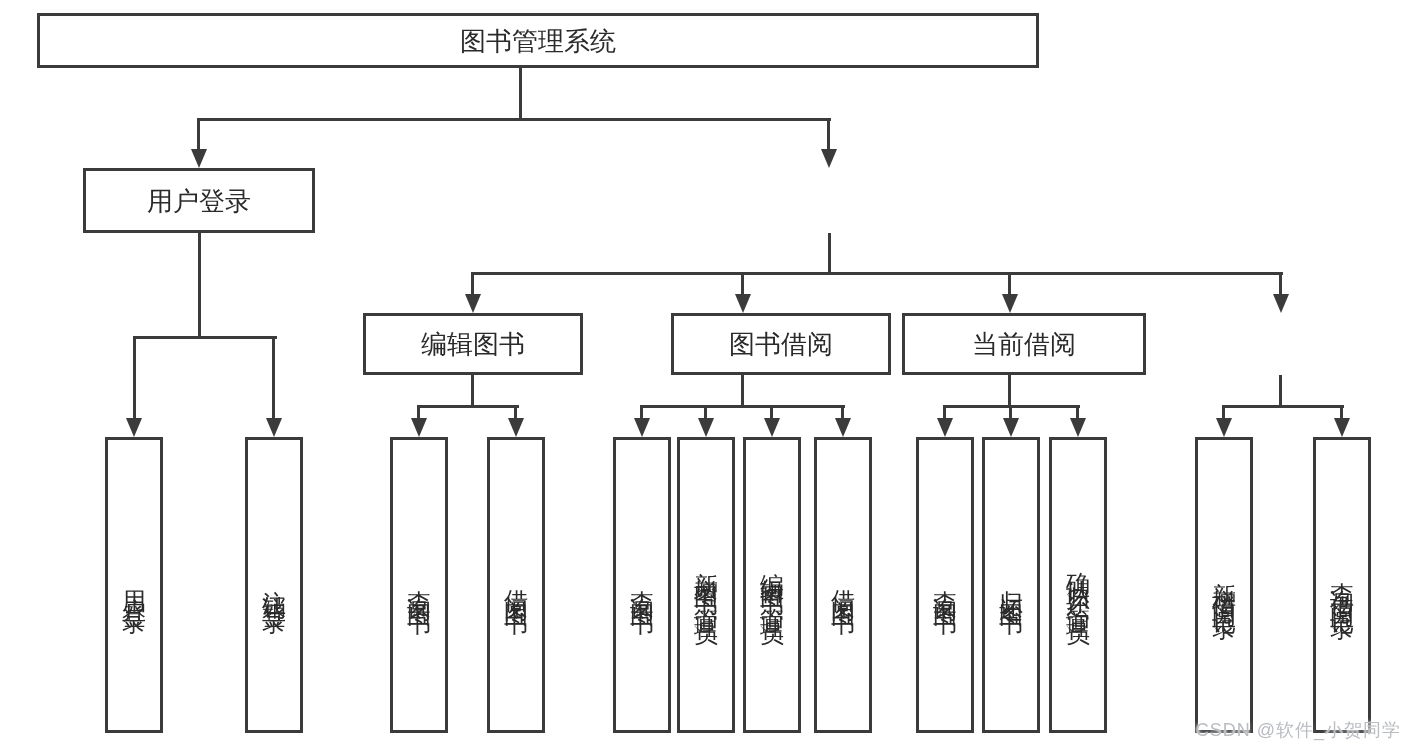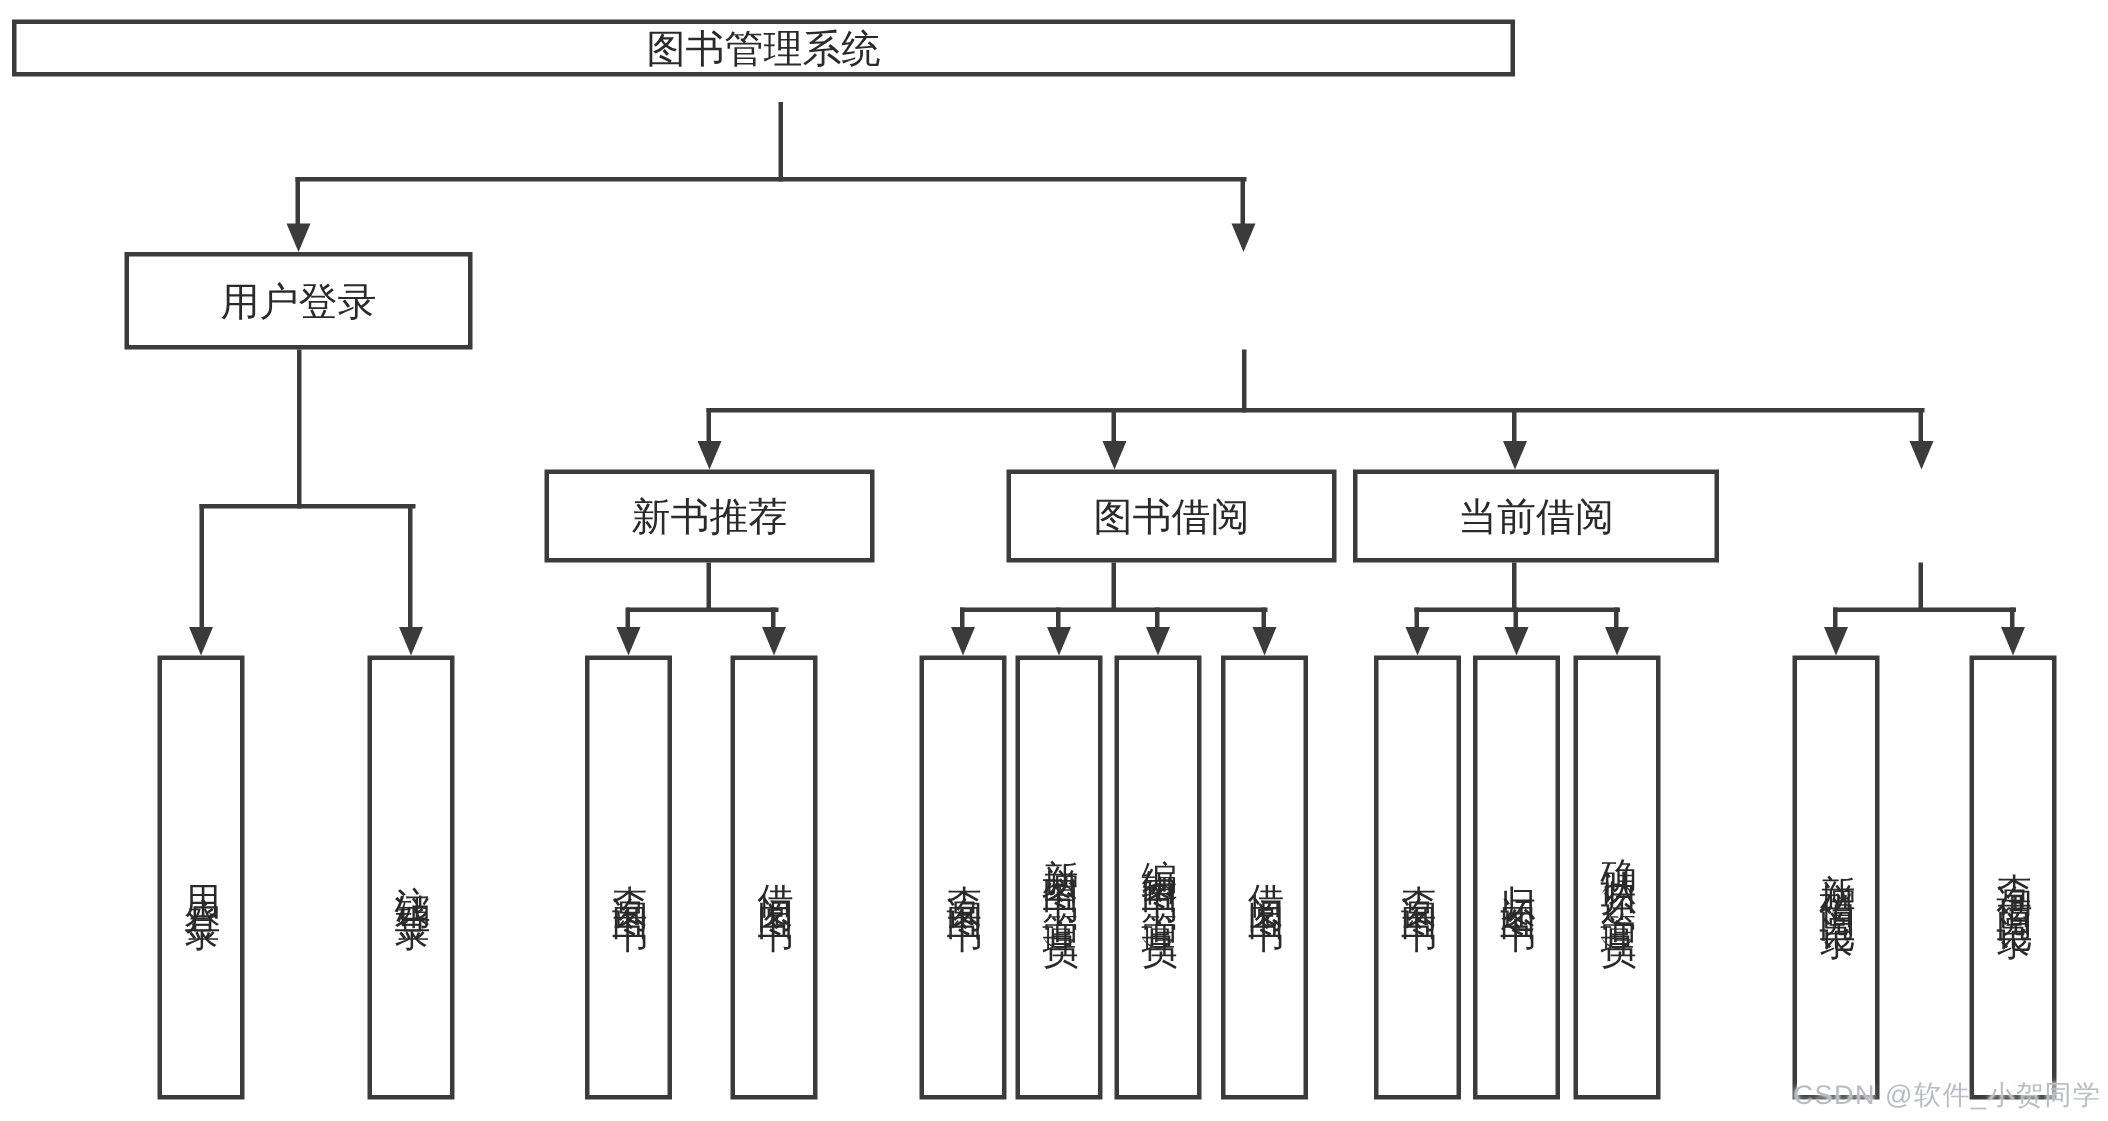--- a/index.html
+++ b/index.html
@@ -32,25 +32,25 @@
     position:absolute;right:4px;bottom:5px;
     font-size:18px;color:var(--wm);letter-spacing:1px;
     text-shadow:0 0 2px #fff, 0 0 4px #fff;z-index:5;
   }
 </style>
 </head>
 <body>
 
 <div class="canvas">
 
-  <div class="box" style="left:8px;top:13px;width:1002px;height:38px">图书管理系统</div>
+  <div class="box" style="left:37px;top:13px;width:1002px;height:55px">图书管理系统</div>
 
   <div class="box" style="left:83px;top:168px;width:232px;height:65px">用户登录</div>
 
-  <div class="box" style="left:363px;top:313px;width:220px;height:62px">新书推荐</div>
+  <div class="box" style="left:363px;top:313px;width:220px;height:62px">编辑图书</div>
   <div class="box" style="left:671px;top:313px;width:220px;height:62px">图书借阅</div>
   <div class="box" style="left:902px;top:313px;width:244px;height:62px">当前借阅</div>
 
   <div class="box vbox" style="left:105px;top:437px;width:58px;height:296px">用户登录</div>
   <div class="box vbox" style="left:245px;top:437px;width:58px;height:296px">注销登录</div>
 
   <div class="box vbox" style="left:390px;top:437px;width:58px;height:296px">查询图书</div>
   <div class="box vbox" style="left:487px;top:437px;width:58px;height:296px">借阅图书</div>
 
   <div class="box vbox" style="left:613px;top:437px;width:58px;height:296px">查询图书</div>

